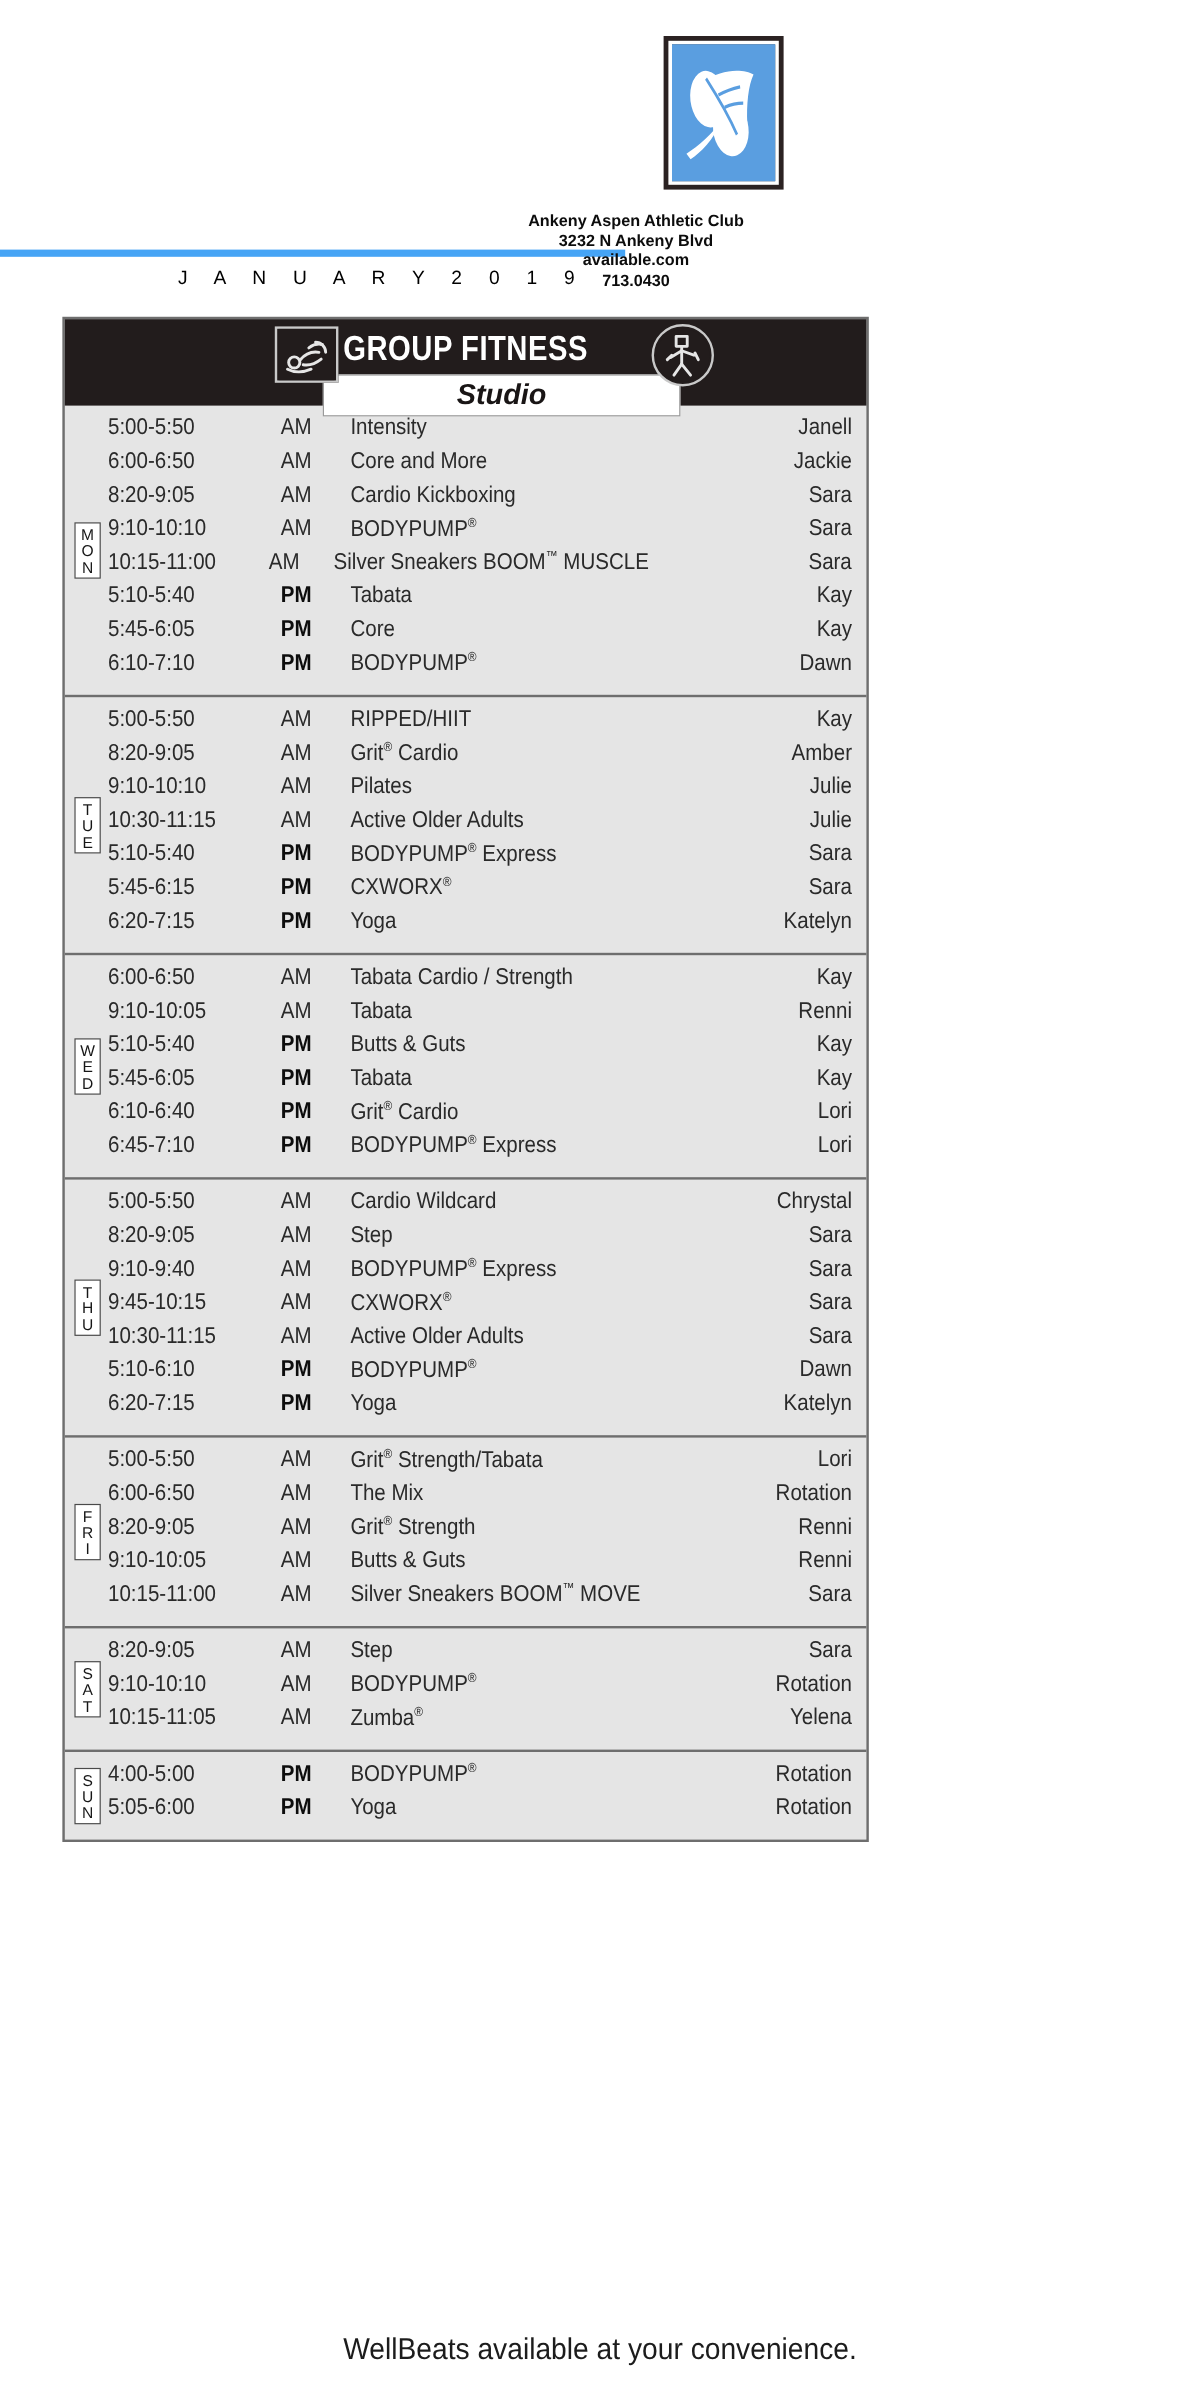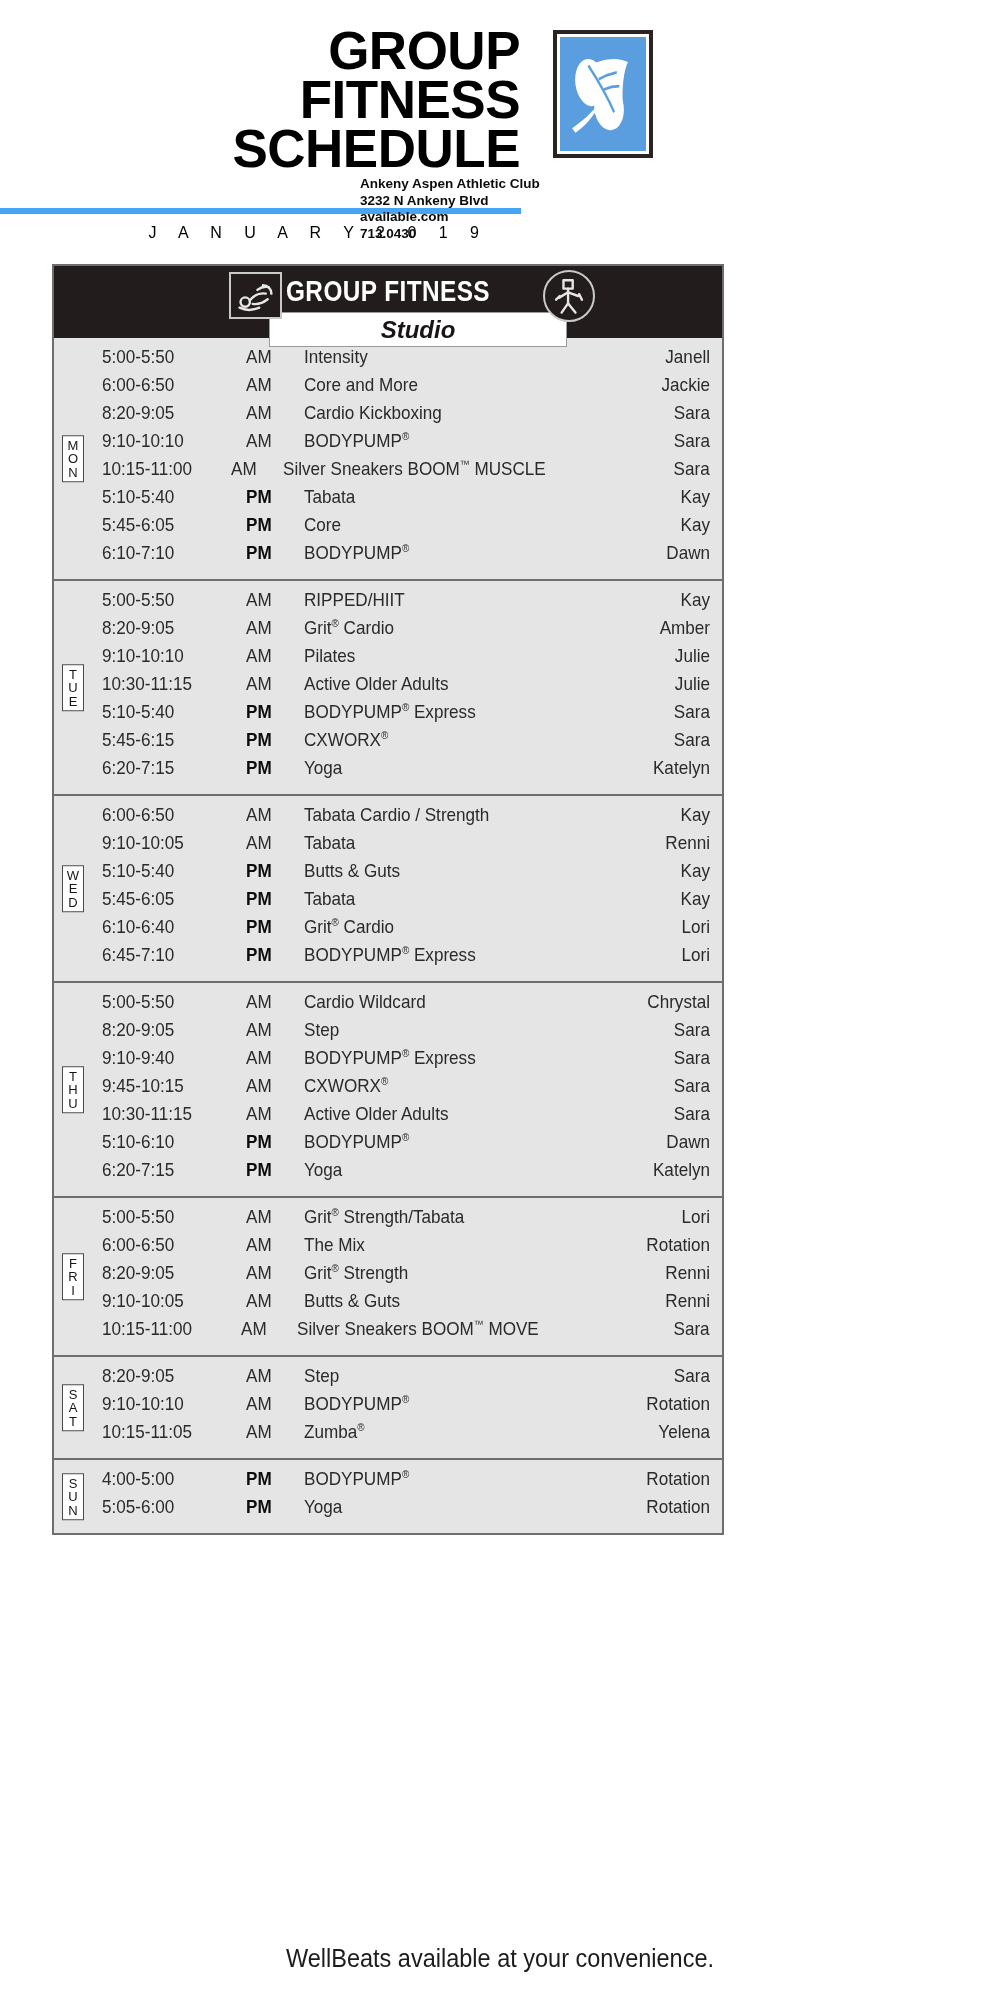--- a/index.html
+++ b/index.html
@@ -54,21 +54,21 @@
     border:3px solid #ffffff;
   }
   .logo-blue {
     width:100%; height:100%;
     background:#5a9ee0;
     display:block;
   }
 
   .contact {
     position:absolute; left:360px; top:176px; width:340px;
-    text-align:left;
+    text-align:center;
     font-size:13.5px;
     font-weight:bold;
     line-height:16.5px;
     color:#0c0c0c;
   }
 
   
   .sched {
     position:absolute; left:52px; top:264px;
     width:672px;
@@ -146,21 +146,21 @@
     font-size:13px;
     line-height:13.5px;
     color:#161616;
     font-weight:normal;
   }
 
   .row {
     display:flex;
     align-items:baseline;
     height:28px;
-    padding-left:48px;
+    padding-left:36px;
     padding-right:12px;
   }
   .c-time {
     width:144px;
     font-size:19px;
     color:#2a2a2a;
     transform:scaleX(0.9);
     transform-origin:left center;
     white-space:nowrap;
   }
@@ -199,25 +199,20 @@
     transform:scaleX(0.94);
   }
 </style>
 </head>
 <body>
 
 <div class="page">
 
   <div class="header">
 
-    <div class="title-block">
-      <span class="title-line">GROUP</span>
-      <span class="title-line">FITNESS</span>
-      <span class="title-line">SCHEDULE</span>
-    </div>
 
     <div class="blue-rule"></div>
 
     <div class="month">J A N U A R Y   2 0 1 9</div>
 
     <div class="logo">
       <div class="logo-inner">
         <svg class="logo-blue" viewBox="0 0 100 100" preserveAspectRatio="none">
           <rect x="0" y="0" width="100" height="100" fill="#5a9ee0"></rect>
           <g fill="#ffffff">

